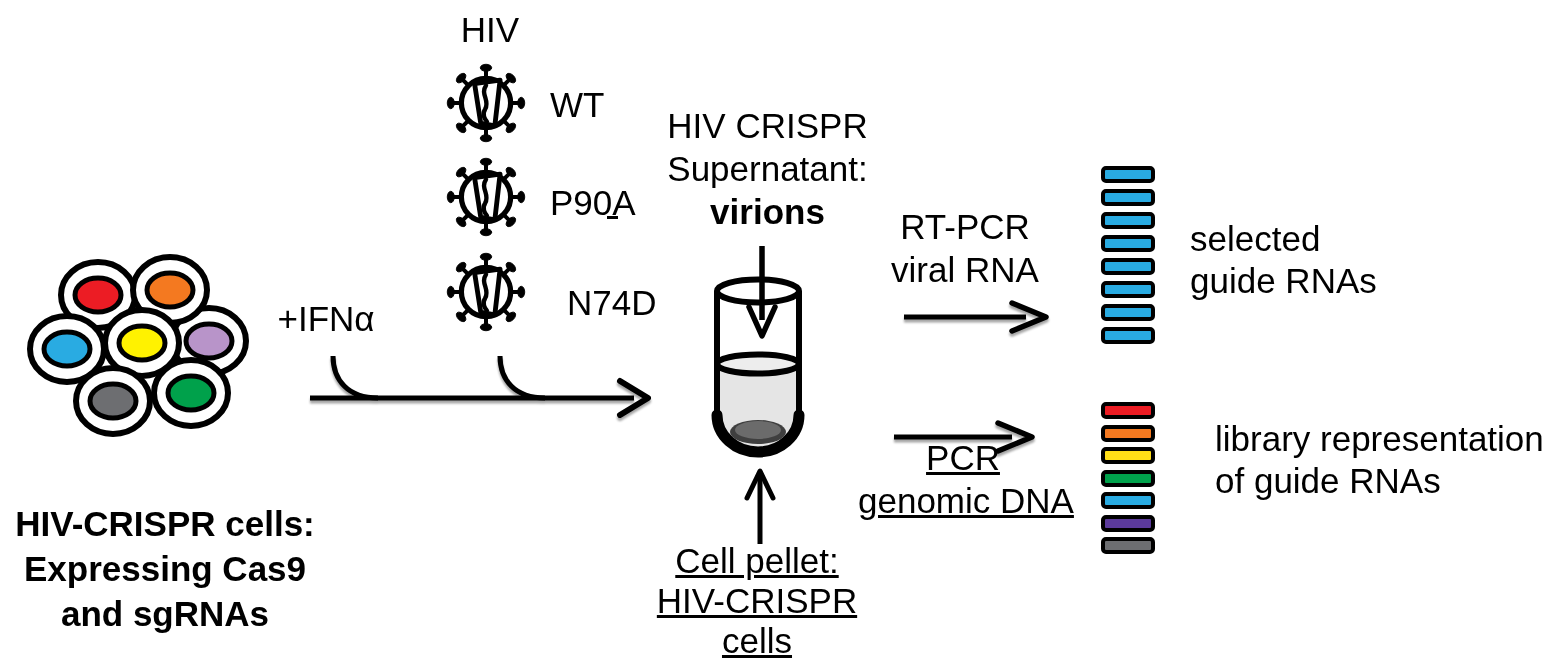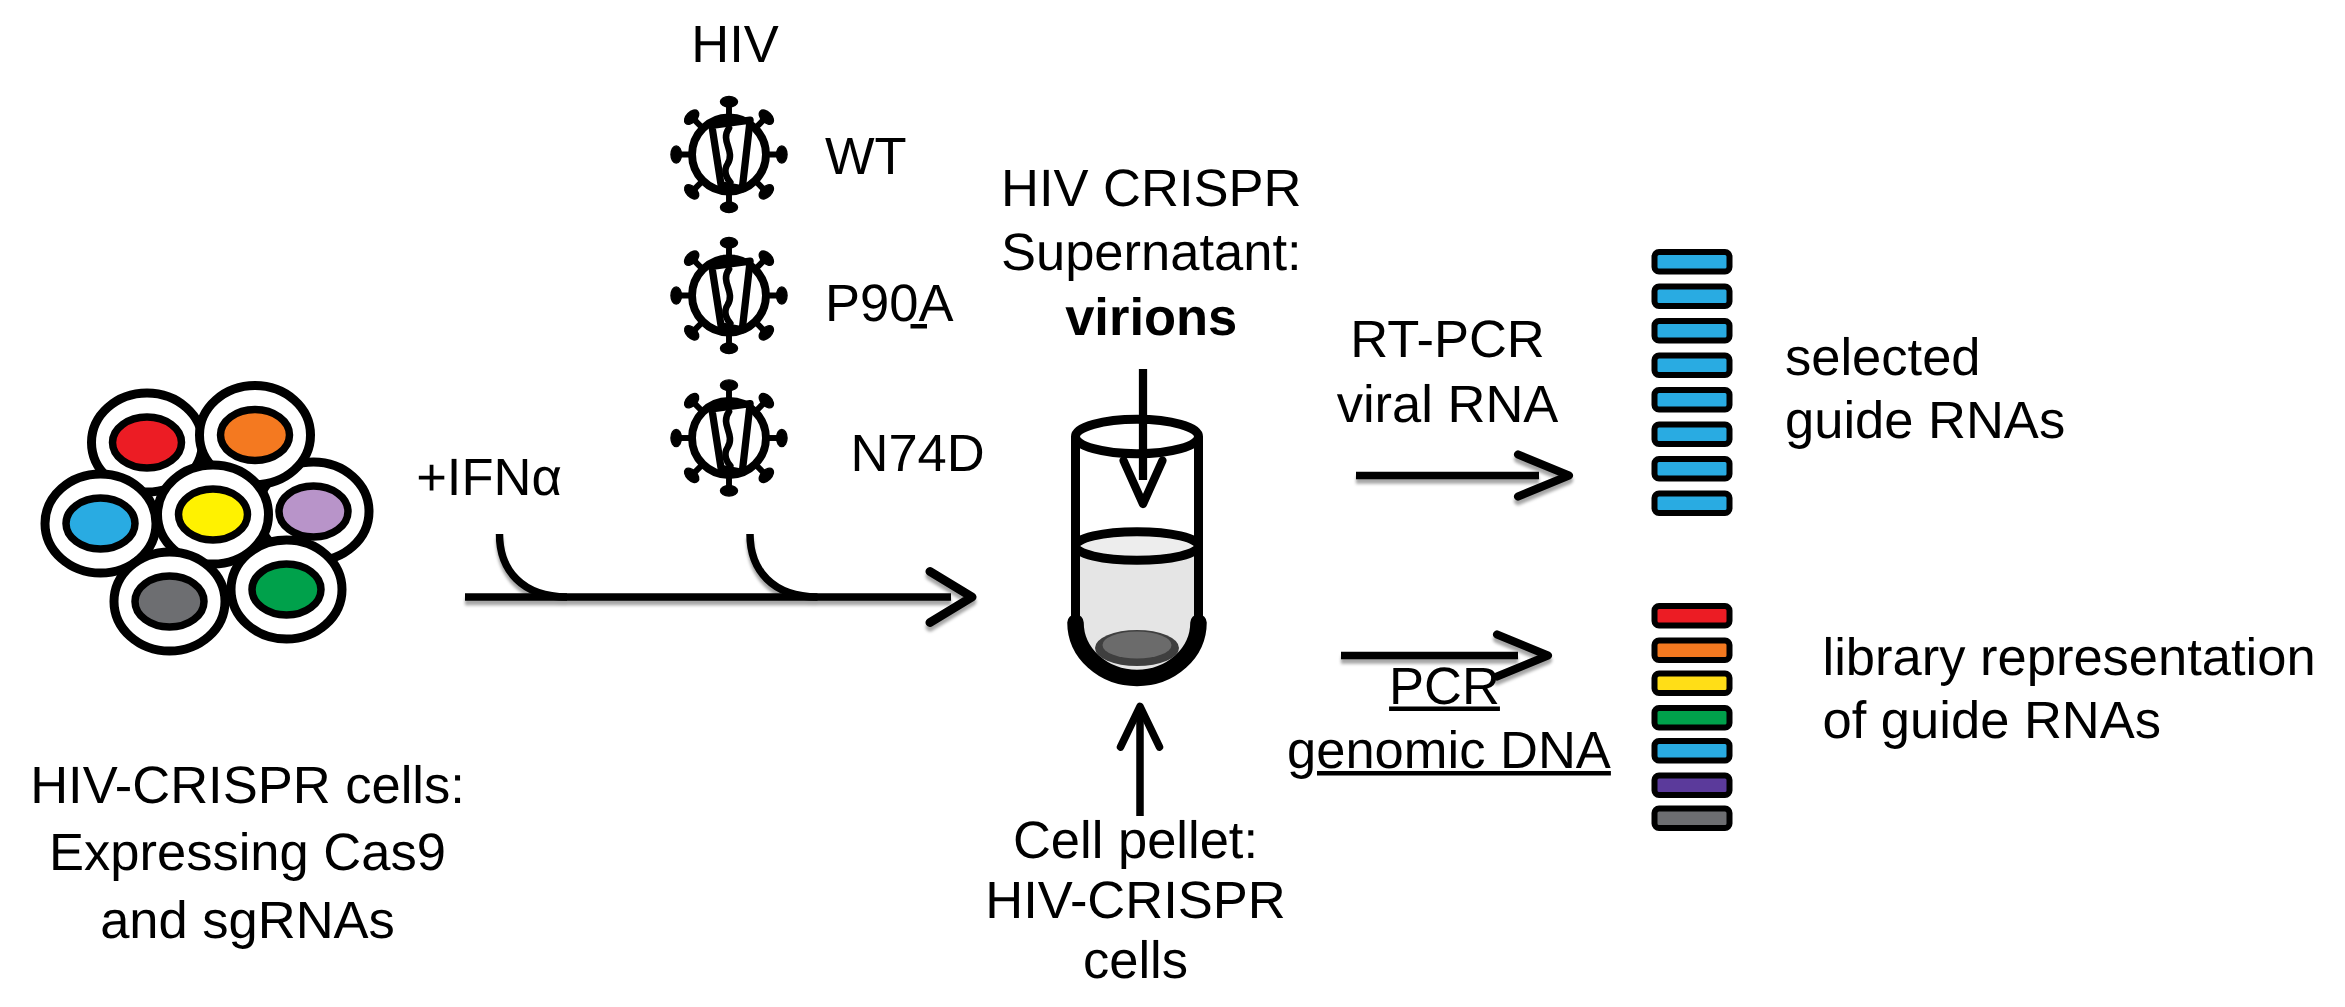--- a/index.html
+++ b/index.html
@@ -2,22 +2,22 @@
 <html><head>
 <meta charset="utf-8">
 <style>
   html,body{margin:0;padding:0;background:#fff;}
   .canvas{
     position:relative; width:1563px; height:671px; background:#FFFFFF;
     font-family:"Liberation Sans", sans-serif; color:#000; overflow:hidden;
   }
   .cap{position:absolute; font-size:35px; line-height:43px; text-align:center; white-space:nowrap;}
   .cap div{white-space:nowrap;}
-  .left-cap{line-height:45px;}
-  .pellet-cap{line-height:40px;}
+  .left-cap{line-height:45px;font-weight:bold;}
+  .pellet-cap{line-height:40px;text-decoration:underline;}
   .bold-line{font-weight:bold;}
   .abs{position:absolute;}
   .hshadow{filter:drop-shadow(0 3px 1px rgba(0,0,0,0.35));}
   .cell-outer{fill:#FFFFFF; stroke:#000; stroke-width:6;}
   .cell-nucleus{stroke:#000; stroke-width:5;}
   .barcol{position:absolute; display:flex; flex-direction:column;}
   .barcol .bar{width:46px; height:9px; border:4px solid #000; border-radius:5px;}
   #selected-bars{gap:6px;}
   #library-bars{gap:5.5px;}
   .mark{position:absolute; background:#000;}

